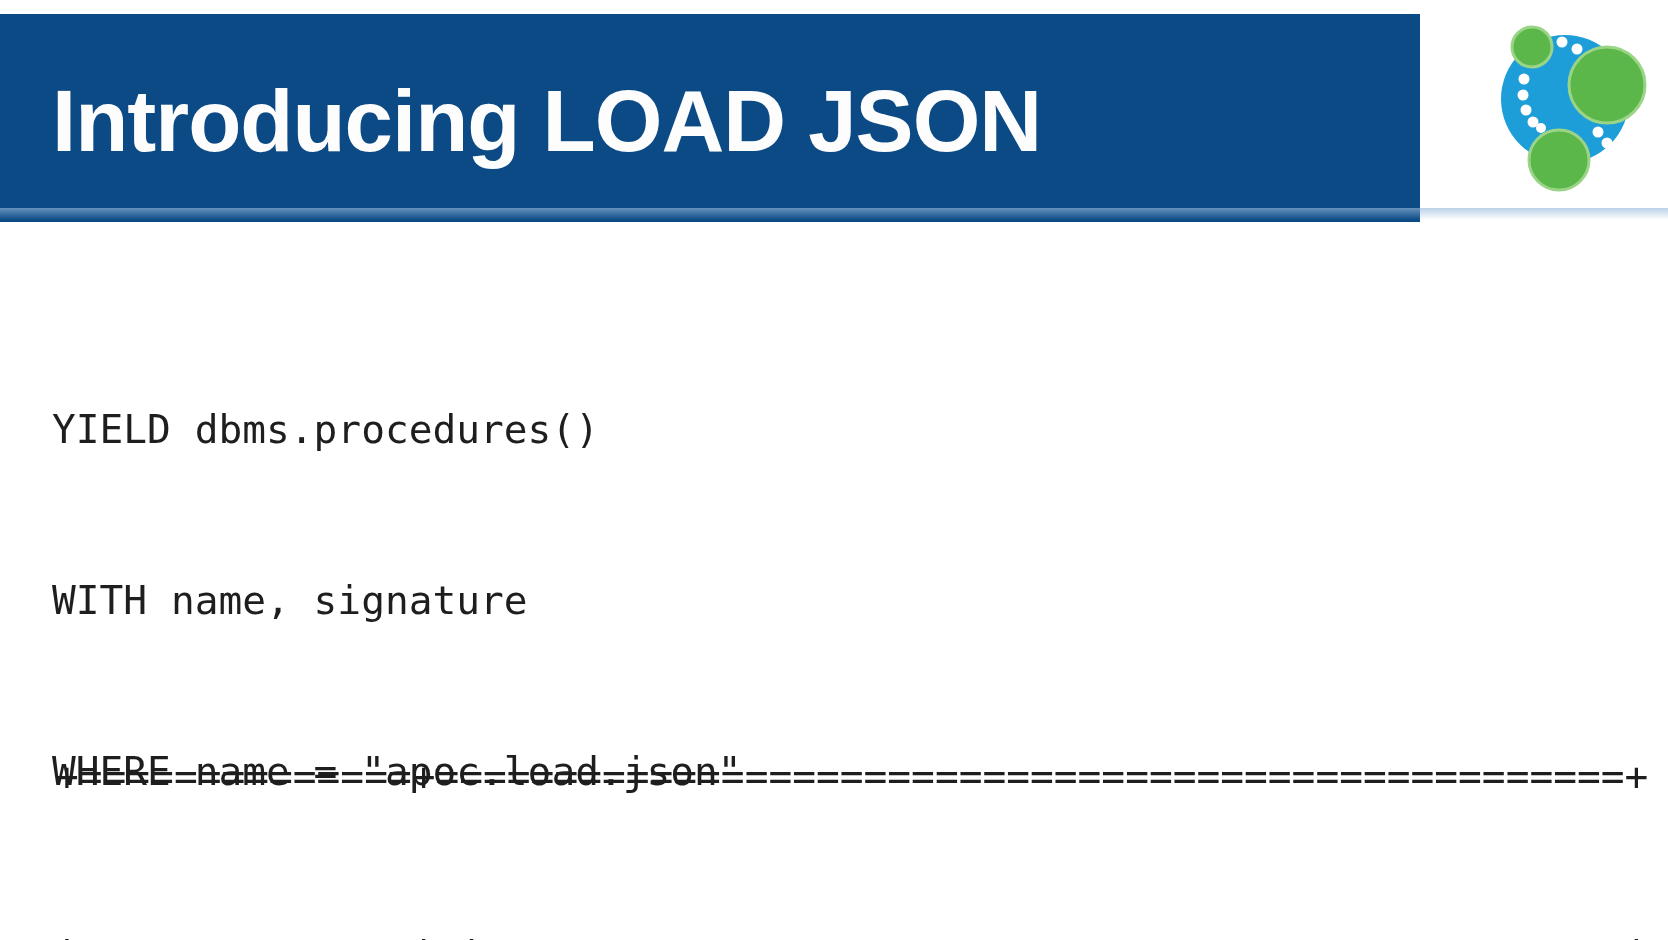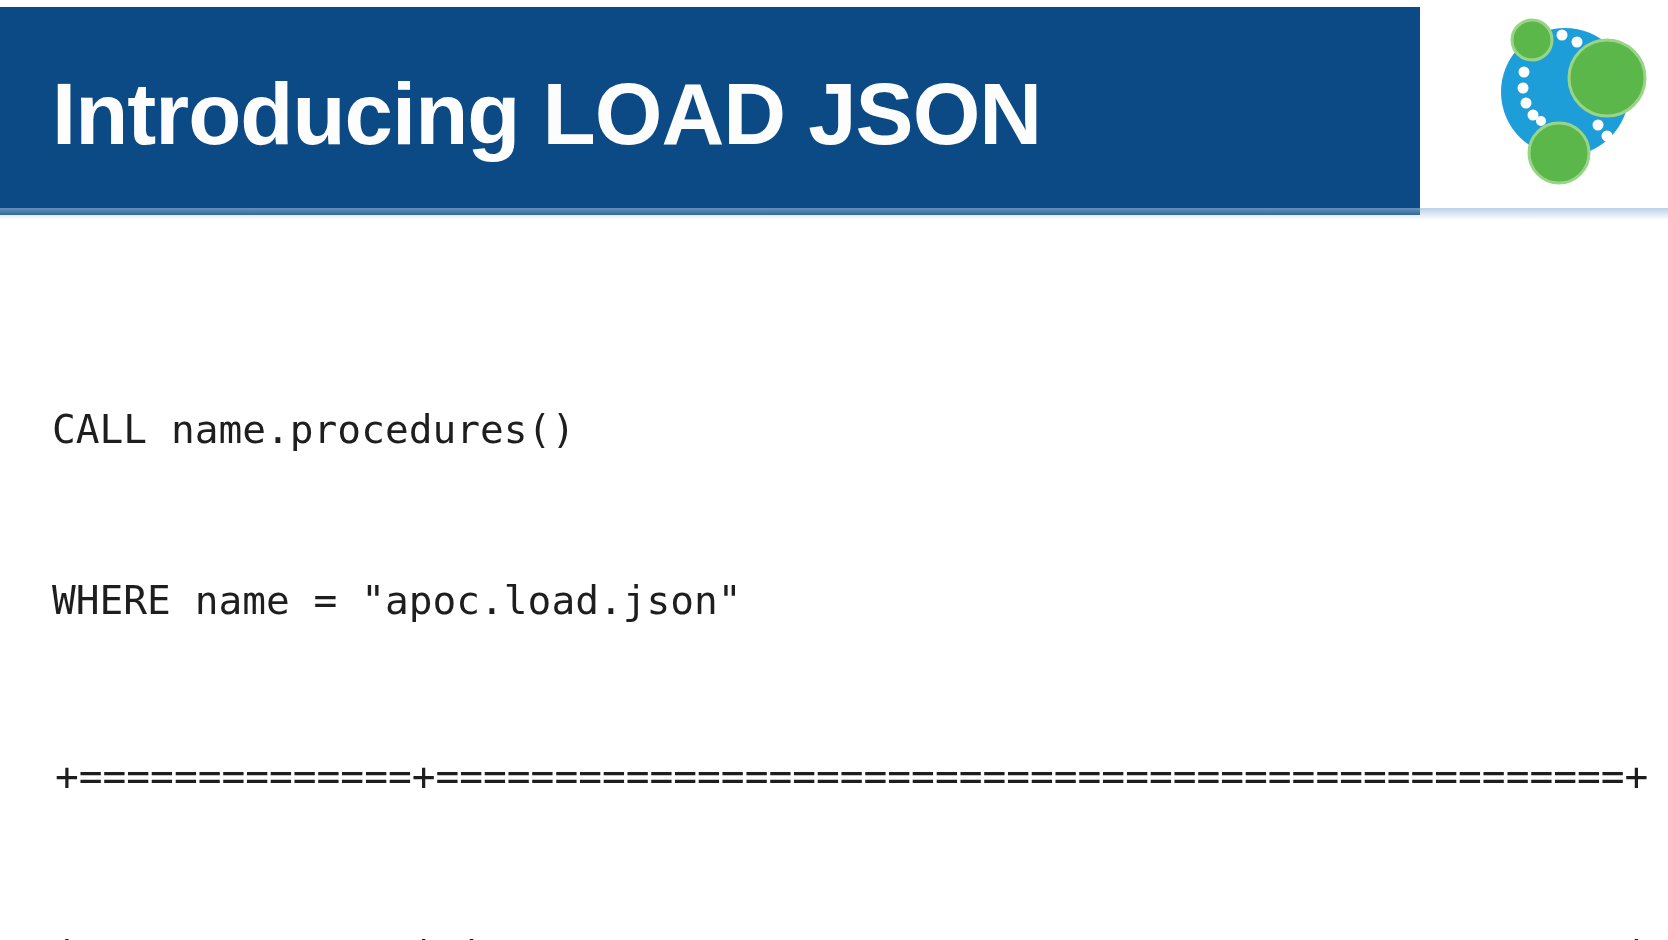--- a/index.html
+++ b/index.html
@@ -5,21 +5,21 @@
   * { margin: 0; padding: 0; box-sizing: border-box; }
   html, body { width: 1668px; height: 940px; }
   body {
     position: relative;
     background: #ffffff;
     overflow: hidden;
     font-family: "Liberation Sans", sans-serif;
   }
   .header {
     position: absolute;
-    left: 0; top: 7px;
+    left: 0; top: 14px;
     width: 1420px; height: 208px;
     background: #0c4a85;
   }
   .header-fade {
     position: absolute;
     left: 0; top: 208px;
     width: 1668px; height: 12px;
     background: linear-gradient(to bottom, rgba(150,185,218,0.65), rgba(255,255,255,0));
   }
   .title {
@@ -77,21 +77,22 @@
     <g fill="#5bb74a" stroke="#9ad487" stroke-width="3">
       <circle cx="37" cy="25" r="20"></circle>
       <circle cx="112" cy="63" r="38"></circle>
       <circle cx="64" cy="138" r="30"></circle>
     </g>
   </svg>
 </div>
 <div class="header-fade"></div>
 
 <div class="mono code-block">
-  <div>CALL name.procedures()</div>
+  <div>YIELD dbms.procedures()</div>
+  <div>WITH name, signature</div>
   <div>WHERE name = "apoc.load.json"</div>
   
 </div>
 
 <div class="mono table-block">
   <div>+==============+==================================================+</div>
   <div>|name          |signature                                         |</div>
   
   
   

